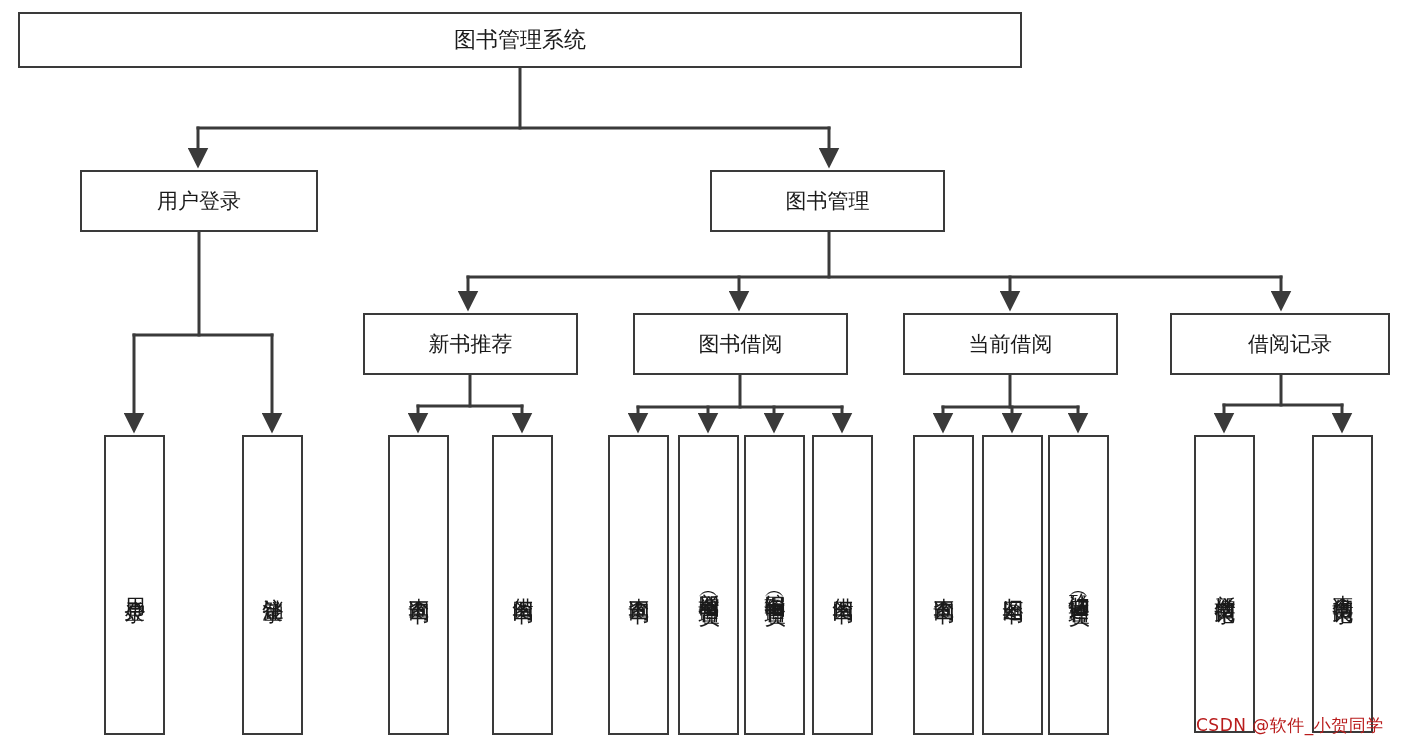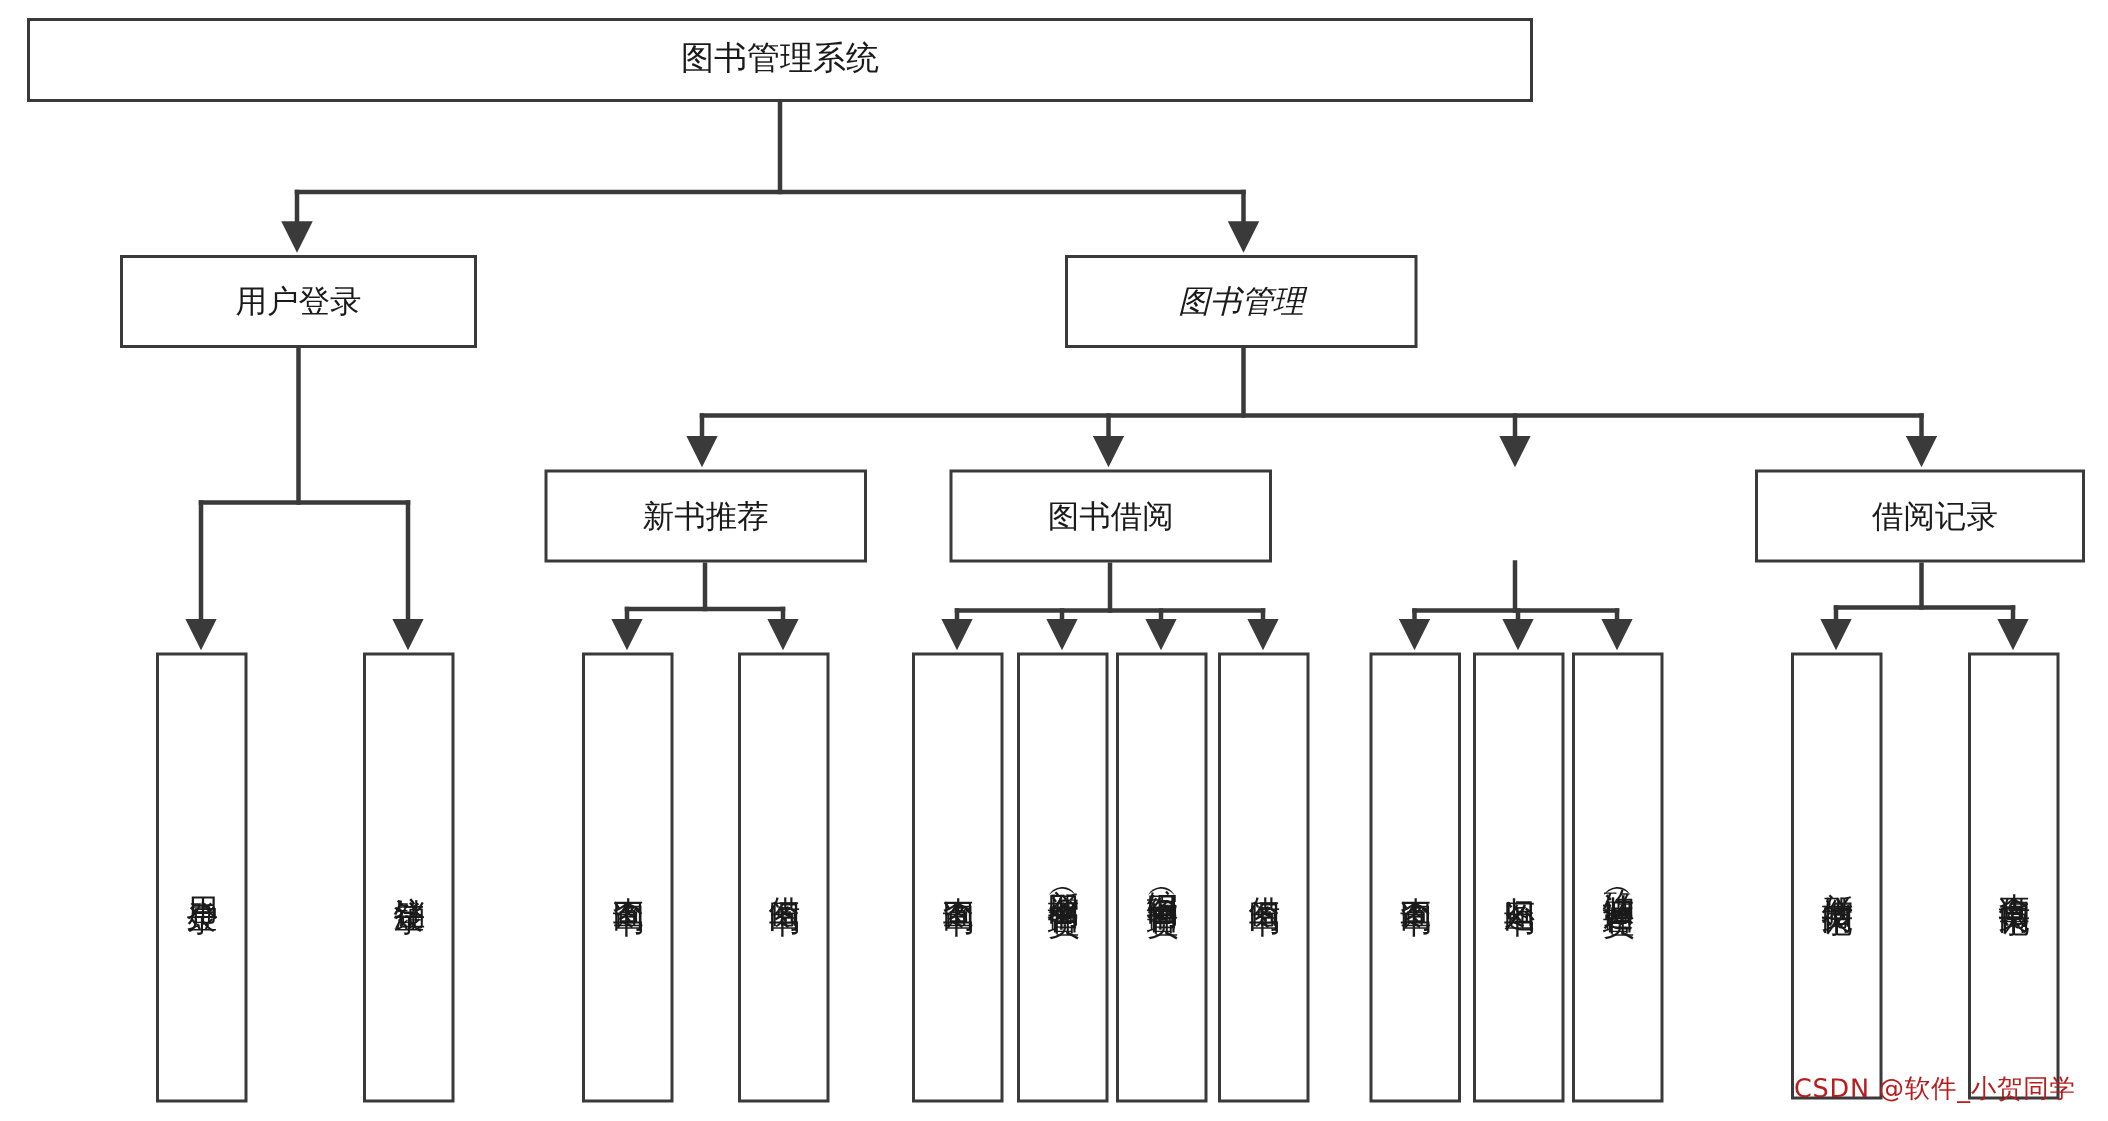--- a/index.html
+++ b/index.html
@@ -127,32 +127,35 @@
   </svg>
 
   <div class="node h root" style="left:18px; top:12px; width:1004px; height:56px;">
     <span class="lbl">图书管理系统</span>
   </div>
 
   <div class="node h" style="left:80px; top:170px; width:238px; height:62px;">
     <span class="lbl">用户登录</span>
   </div>
 
-  <div class="node h" style="left:710px; top:170px; width:235px; height:62px;font-style:italic;">
+  <div class="node h" style="left:710px; top:170px; width:235px; height:62px;">
     <span class="lbl">图书管理</span>
   </div>
 
   <div class="node h" style="left:633px; top:313px; width:215px; height:62px;">
     <span class="lbl">图书借阅</span>
   </div>
 
   <div class="node h" style="left:363px; top:313px; width:215px; height:62px;">
     <span class="lbl">新书推荐</span>
   </div>
 
+  <div class="node h" style="left:903px; top:313px; width:215px; height:62px;">
+    <span class="lbl">当前借阅</span>
+  </div>
 
   <div class="node h" style="left:1170px; top:313px; width:220px; height:62px;padding-left:20px;">
     <span class="lbl">借阅记录</span>
   </div>
 
   <div class="node v" style="left:104px; top:435px; width:61px; height:300px;">
     <span class="lbl">用户登录</span>
   </div>
 
   <div class="node v" style="left:242px; top:435px; width:61px; height:300px;">

